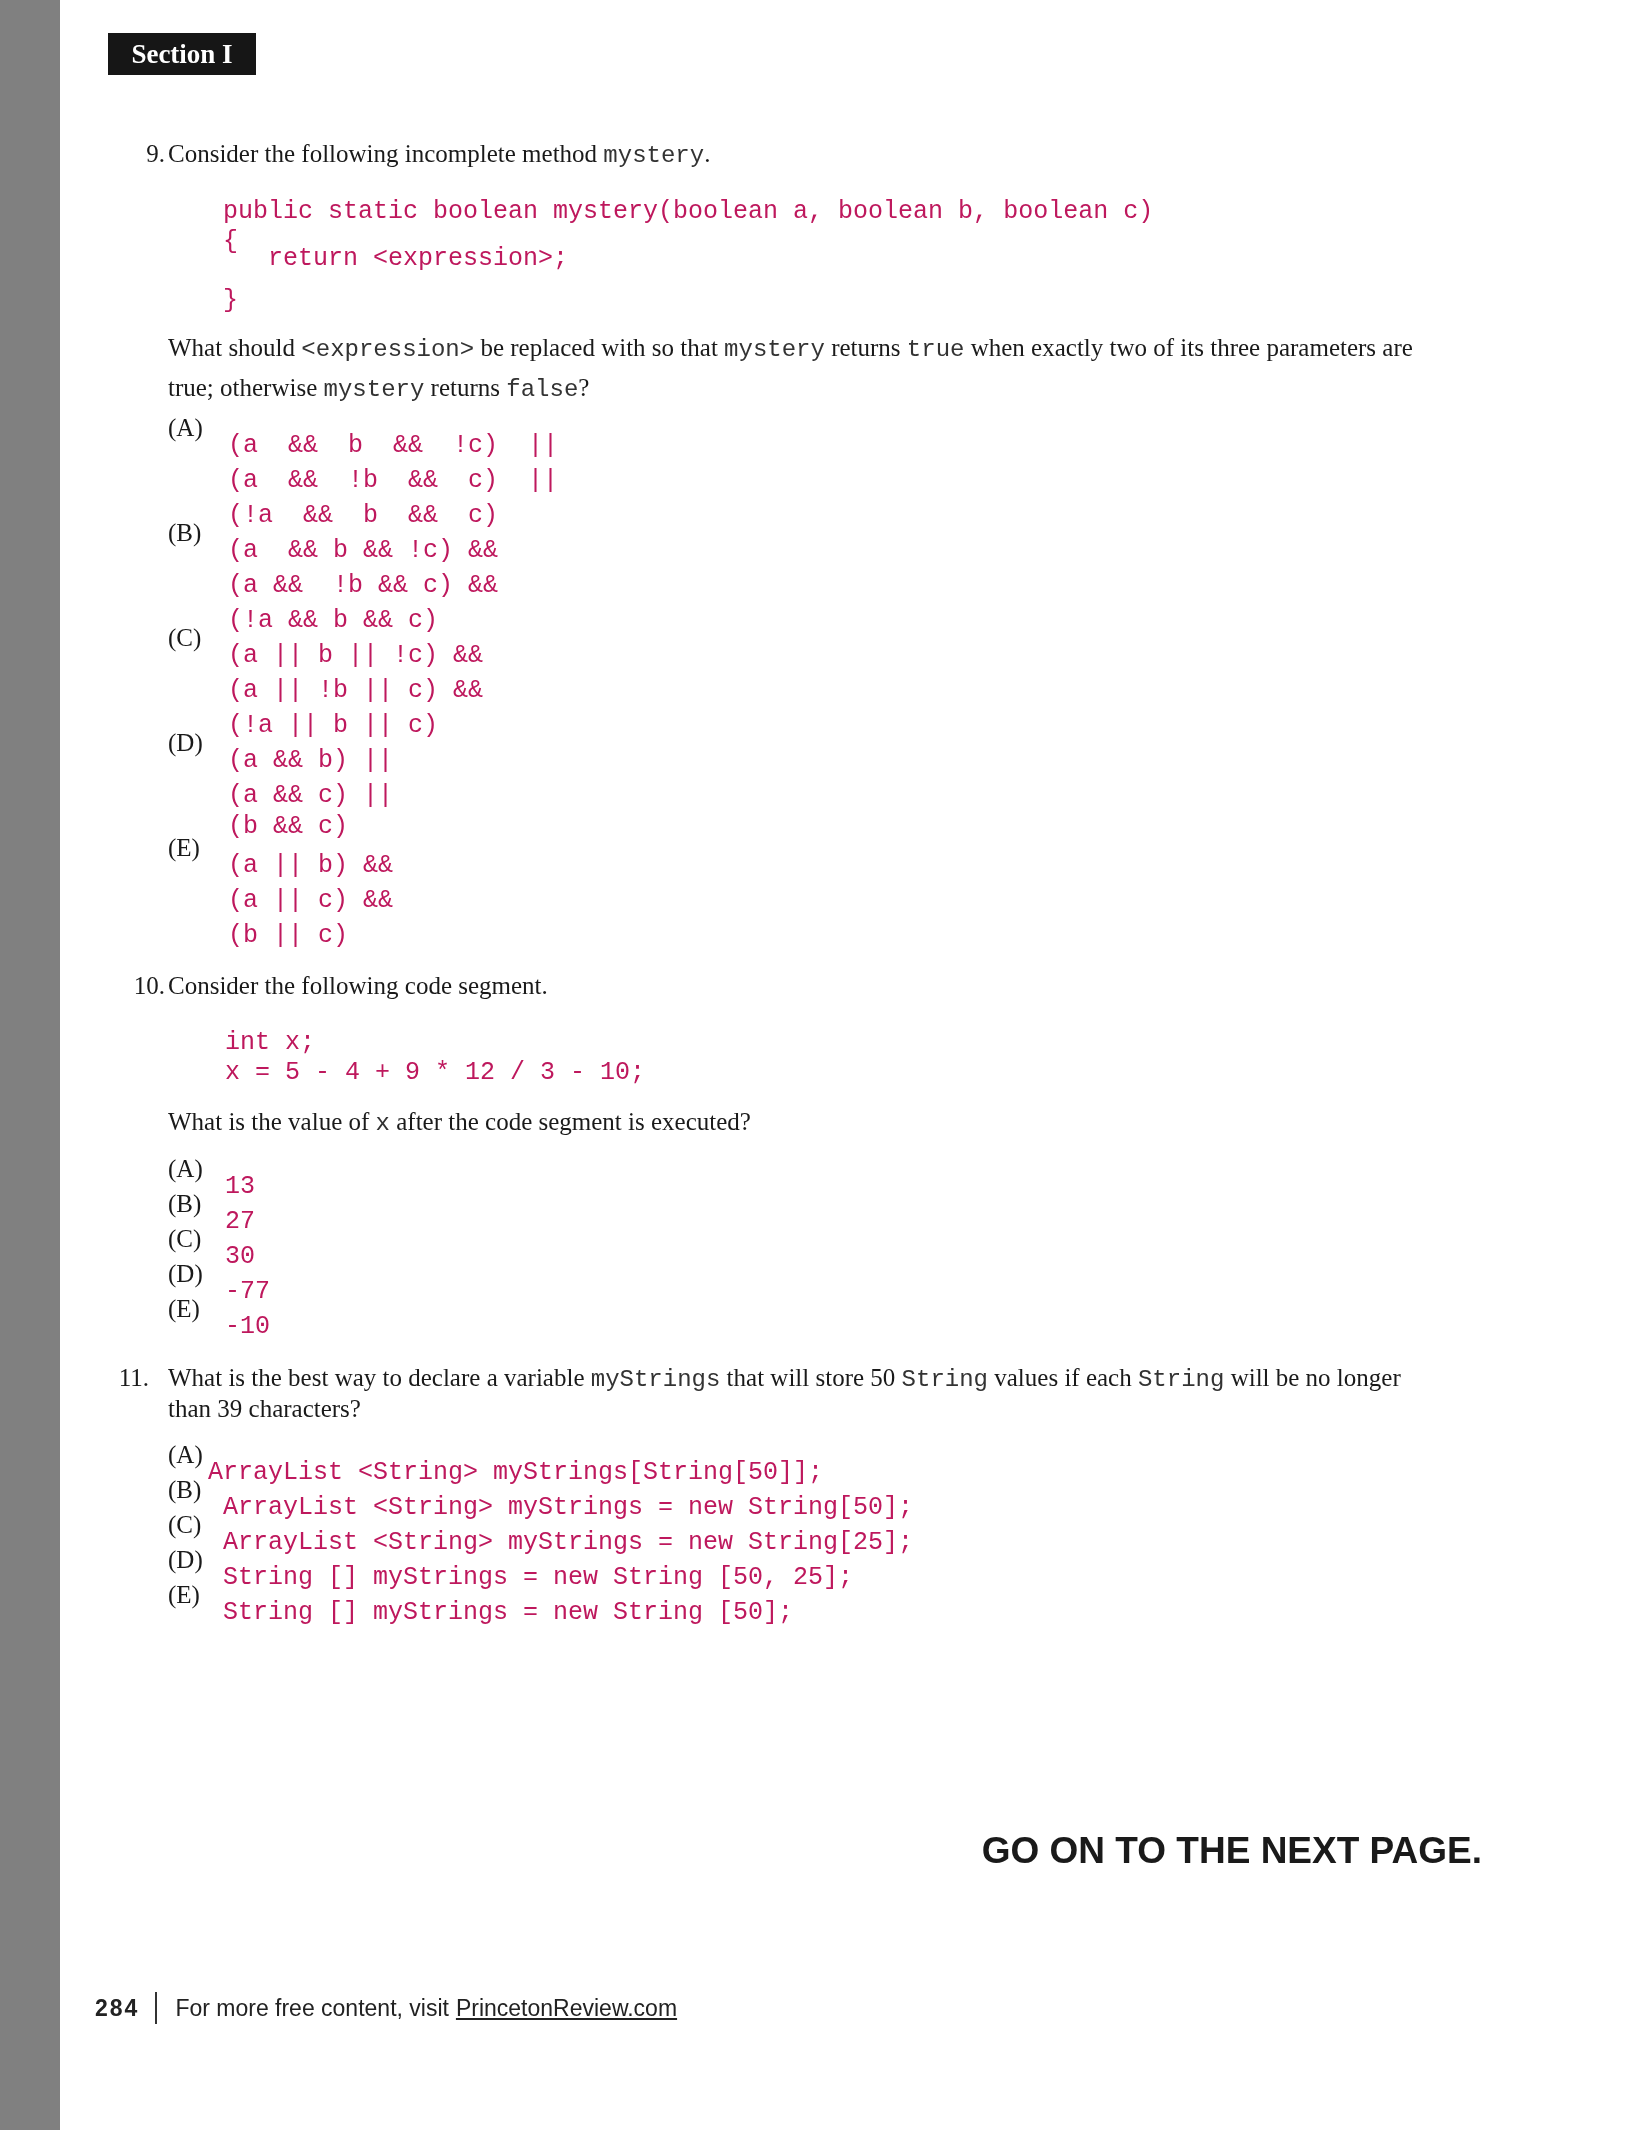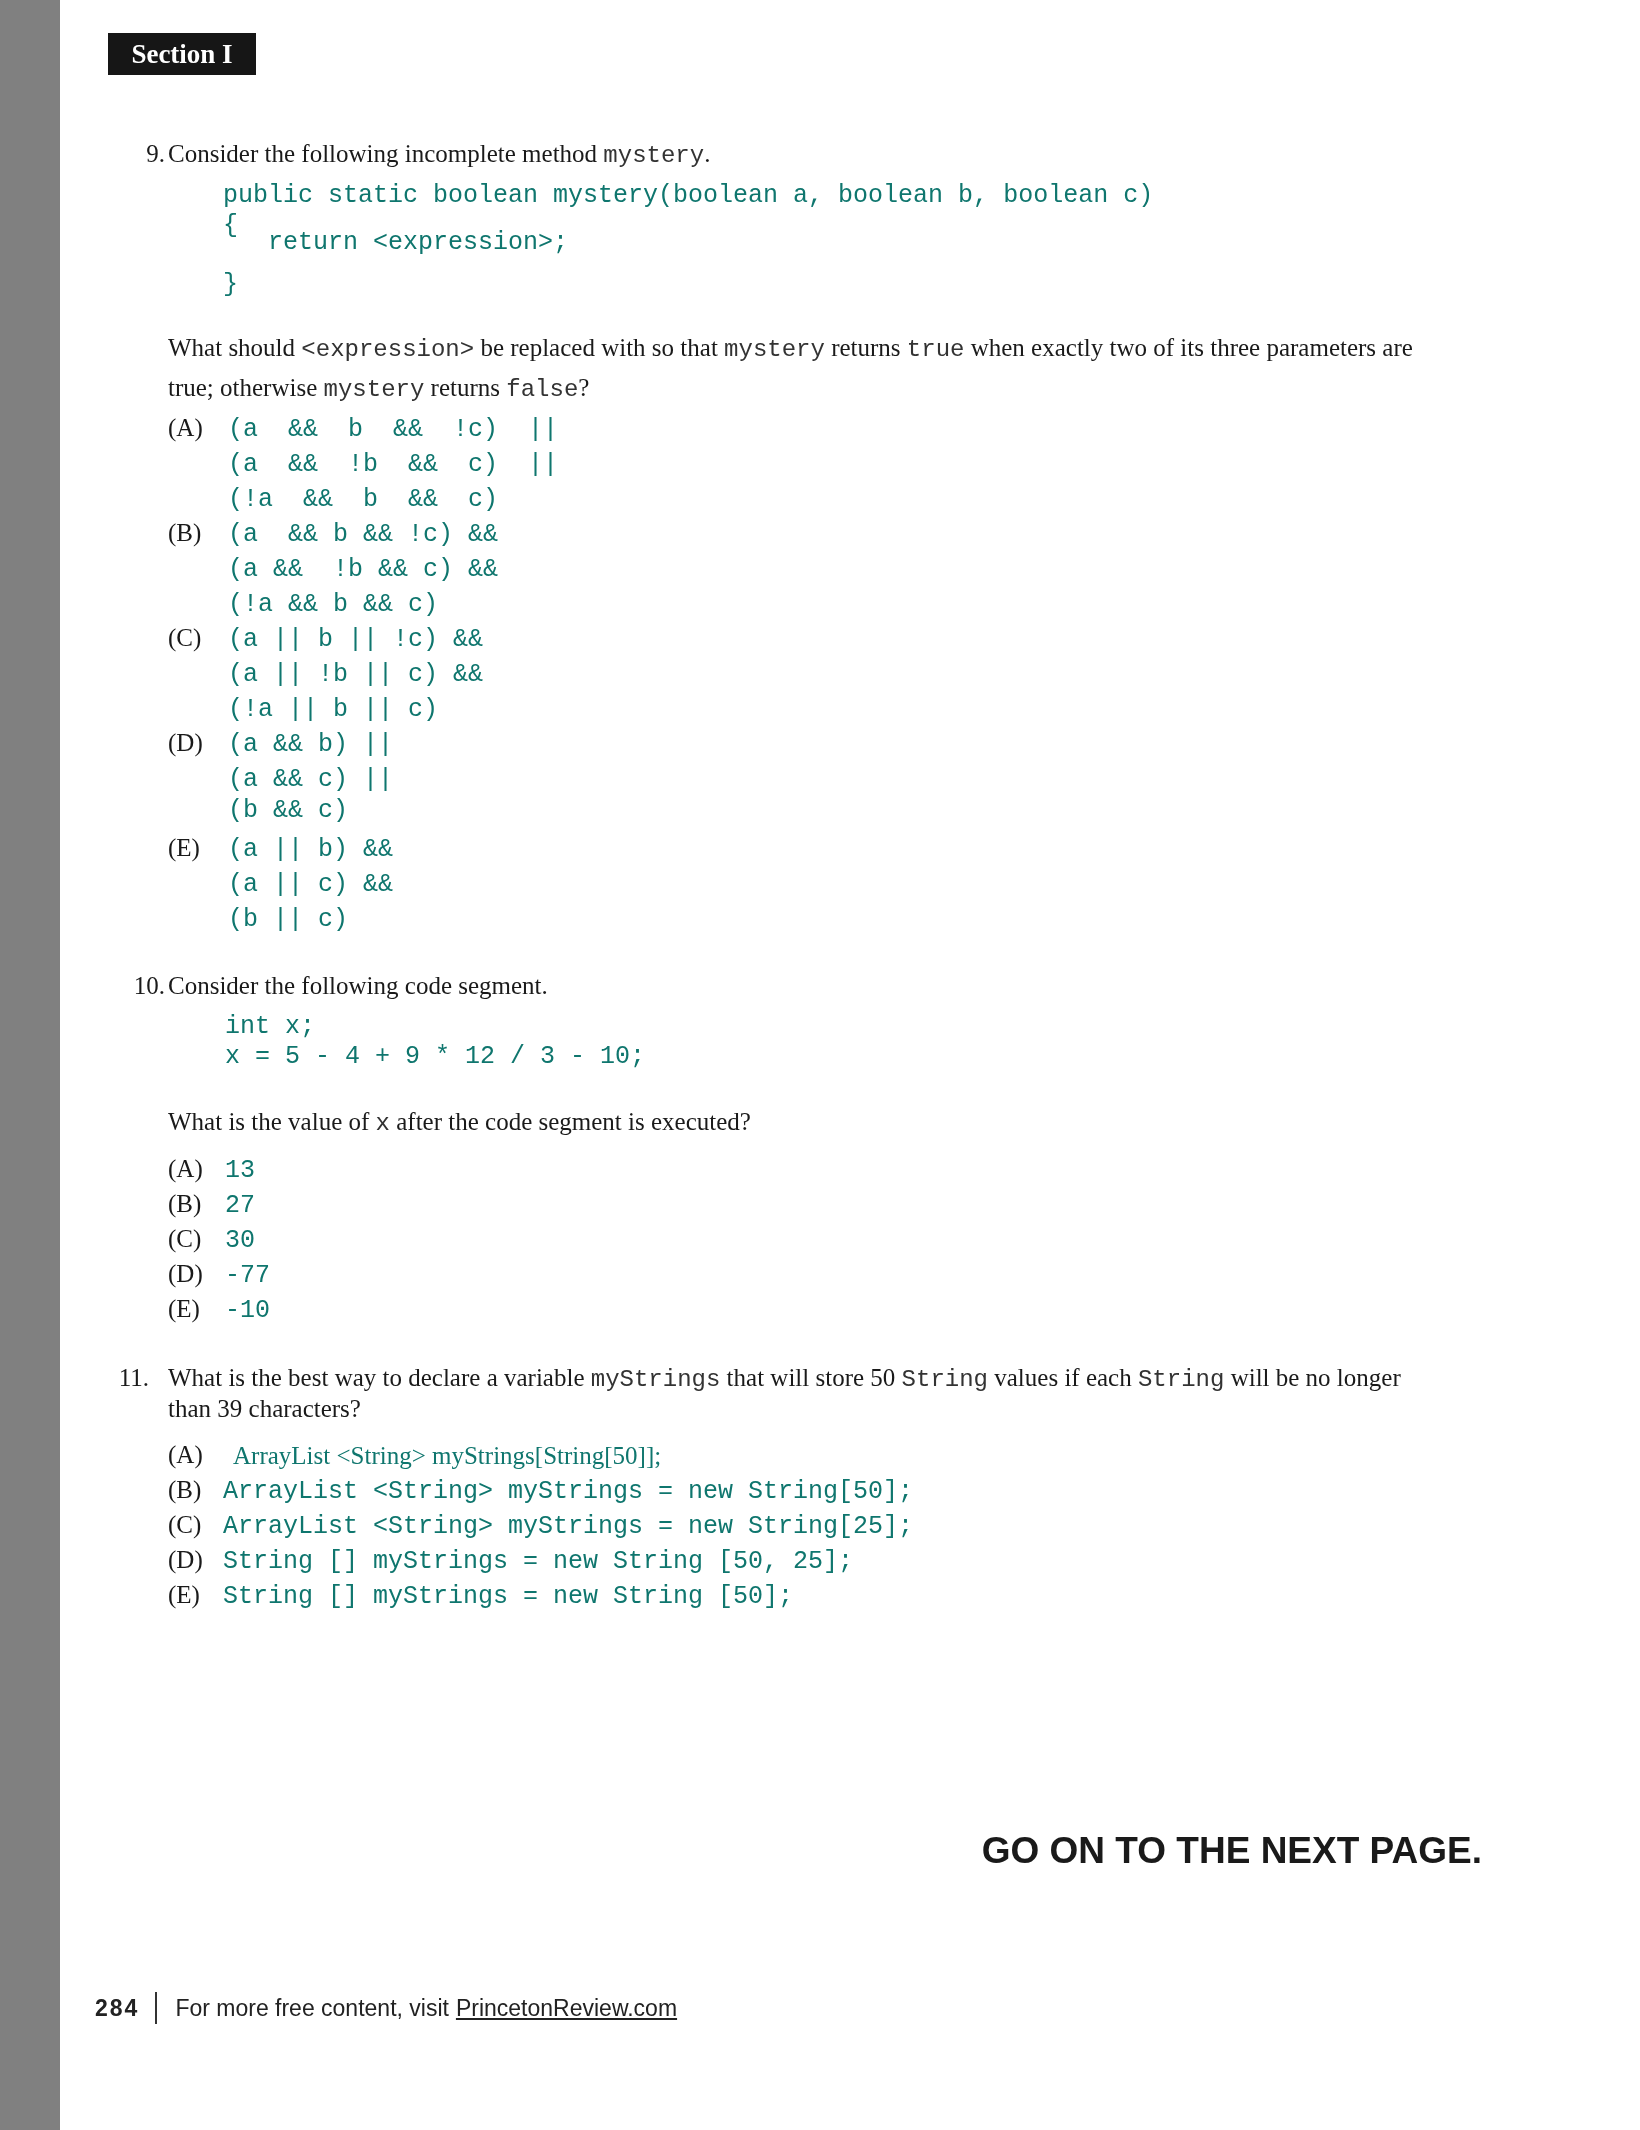--- a/index.html
+++ b/index.html
@@ -4,21 +4,21 @@
 <style>
   html, body { margin:0; padding:0; }
   body { width:1640px; height:2130px; background:#ffffff; position:relative; overflow:hidden;
          font-family:"Liberation Serif", serif; color:#1a1a1a; }
   .sidebar { position:absolute; left:0; top:0; width:60px; height:2130px; background:#808080; }
   .badge { position:absolute; left:108px; top:33px; width:148px; height:42px; background:#161616;
            color:#fff; font-family:"Liberation Serif", serif; font-weight:bold; font-size:27px;
            display:flex; align-items:center; justify-content:center; }
   .abs { position:absolute; white-space:pre; }
   .serif { font-family:"Liberation Serif", serif; font-size:25px; color:#1a1a1a; }
-  .mono { font-family:"Liberation Mono", monospace; font-size:25px; color:#0f766e; }
+  .mono { font-family:"Liberation Mono", monospace; font-size:25px; color:#be185d;margin-top:16px; }
   .inline-mono { font-family:"Liberation Mono", monospace; font-size:24px; color:#333; }
   .qnum { position:absolute; font-family:"Liberation Serif", serif; font-size:25px; text-align:right; width:50px; }
   .optlabel { position:absolute; font-family:"Liberation Serif", serif; font-size:25px; }
   .go-next { position:absolute; right:158px; top:1830px; font-family:"Liberation Sans", sans-serif;
              font-weight:bold; font-size:37px; color:#1a1a1a; }
   .footer { position:absolute; left:95px; top:1992px; display:flex; align-items:center;
             font-family:"Liberation Sans", sans-serif; font-size:23px; color:#222; }
   .footer .pnum { font-weight:bold; letter-spacing:2px; }
   .footer .sep { width:2px; height:32px; background:#333; margin:0 18px 0 16px; }
   .footer a { color:#222; text-decoration:underline; margin-left:7px; }
@@ -85,21 +85,21 @@
   <div class="optlabel" style="left:168px; top:1295px;">(E)</div>
   <div class="abs mono" style="left:225px; top:1296px;">-10</div>
 </div>
 
 <div>
   <div class="qnum" style="left:94px; top:1364px; width:55px;text-align:right;">11.</div>
   <div class="abs serif" style="left:168px; top:1364px;"><span>What is the best way to declare a variable </span><span class="inline-mono">myStrings</span><span> that will store 50 </span><span class="inline-mono">String</span><span> values if each </span><span class="inline-mono">String</span><span> will be no longer</span></div>
   <div class="abs serif" style="left:168px; top:1395px;">than 39 characters?</div>
 
   <div class="optlabel" style="left:168px; top:1441px;">(A)</div>
-  <div class="abs mono" style="left:233px; top:1442px;font-family:Liberation Serif, serif;">ArrayList &lt;String&gt; myStrings[String[50]];</div>
+  <div class="abs mono" style="left:208px; top:1442px;">ArrayList &lt;String&gt; myStrings[String[50]];</div>
   <div class="optlabel" style="left:168px; top:1476px;">(B)</div>
   <div class="abs mono" style="left:223px; top:1477px;">ArrayList &lt;String&gt; myStrings = new String[50];</div>
   <div class="optlabel" style="left:168px; top:1511px;">(C)</div>
   <div class="abs mono" style="left:223px; top:1512px;">ArrayList &lt;String&gt; myStrings = new String[25];</div>
   <div class="optlabel" style="left:168px; top:1546px;">(D)</div>
   <div class="abs mono" style="left:223px; top:1547px;">String [] myStrings = new String [50, 25];</div>
   <div class="optlabel" style="left:168px; top:1581px;">(E)</div>
   <div class="abs mono" style="left:223px; top:1582px;">String [] myStrings = new String [50];</div>
 </div>
 

